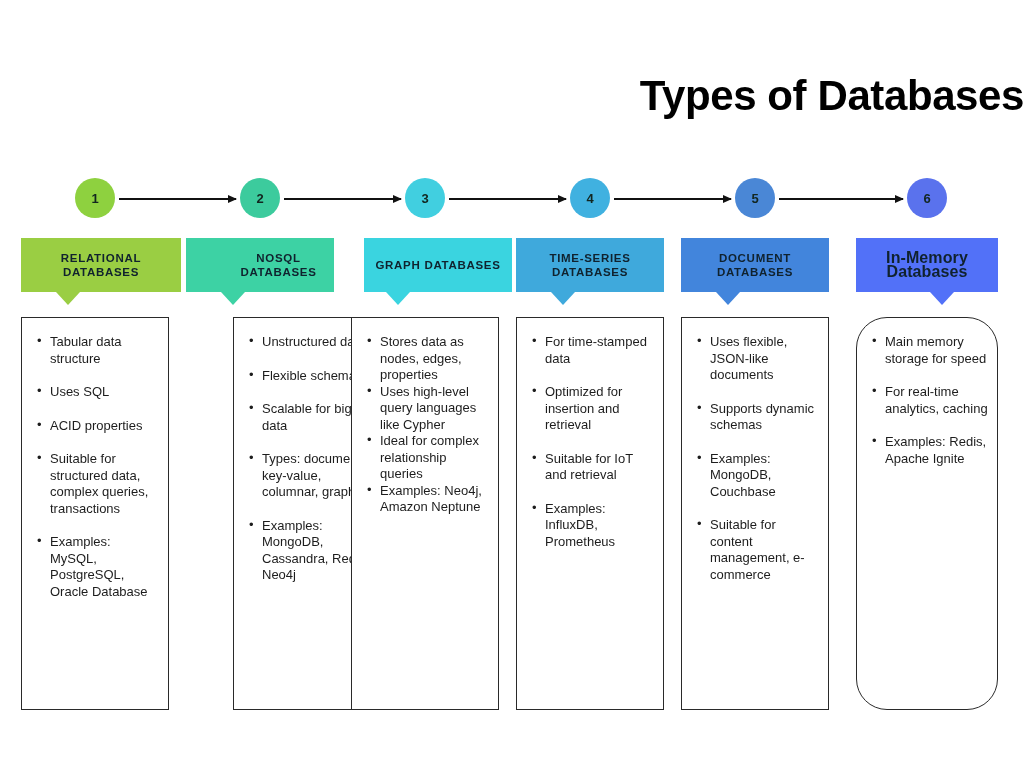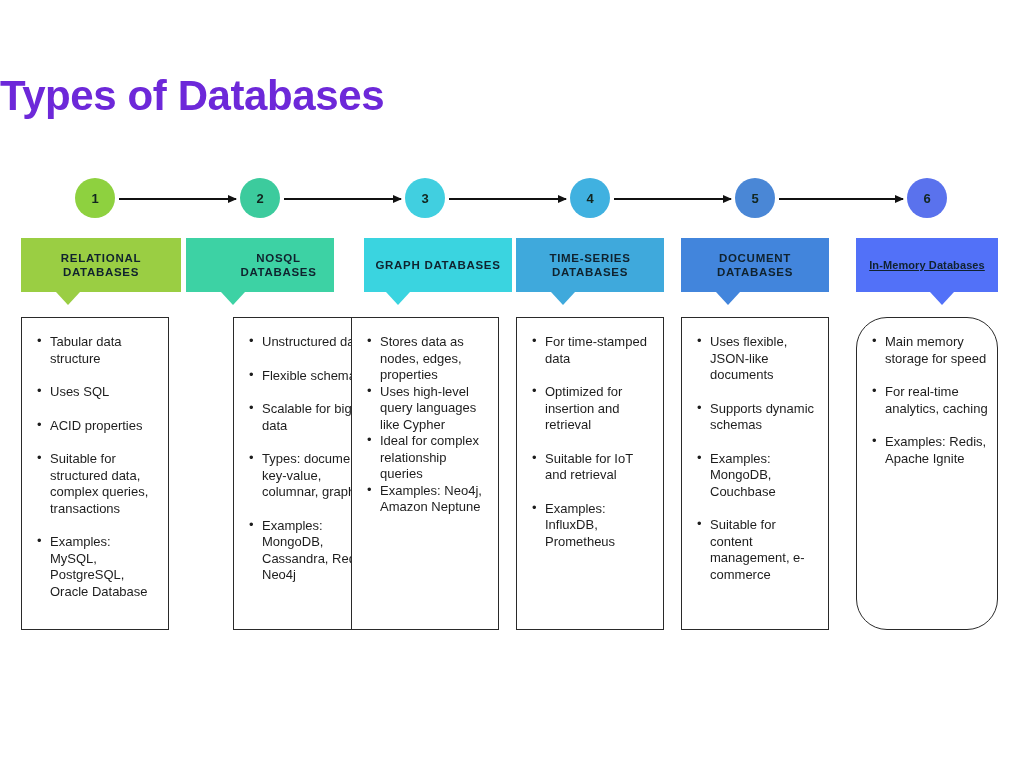--- a/index.html
+++ b/index.html
@@ -22,24 +22,24 @@
     height: 768px;
     background: #ffffff;
   }
 
   
   .title {
     position: absolute;
     left: 0;
     top: 72px;
     width: 1024px;
-    text-align: left;
+    text-align: right;
     font-size: 42px;
     font-weight: bold;
-    color: #6d28d9;
+    color: #000000;
     letter-spacing: -0.4px;
   }
 
   
   .steps {
     position: absolute;
     left: 21px;
     top: 178px;
     width: 977px;
     height: 42px;
@@ -93,39 +93,38 @@
     color: #10222e;
     font-size: 11.5px;
     font-weight: bold;
     line-height: 14px;
     letter-spacing: 0.7px;
     box-sizing: border-box;
     padding: 0 6px;
   }
   .banner.uppercase { text-transform: uppercase; }
   .banner.mixed {
-    font-size: 11px;
+    font-size: 16px;
     letter-spacing: 0.1px;
     text-transform: none;
-    text-decoration: underline;
   }
   .notch {
     position: absolute;
     top: 292px;
     width: 0;
     height: 0;
     border-left: 12px solid transparent;
     border-right: 12px solid transparent;
   }
 
   
   .card {
     position: absolute;
     top: 317px;
-    height: 313px;
+    height: 393px;
     background: #ffffff;
     border: 1px solid #2a2a2a;
     box-sizing: border-box;
     padding: 16px 8px 10px 8px;
   }
   .card ul {
     margin: 0;
     padding: 0 0 0 20px;
     list-style: none;
   }

